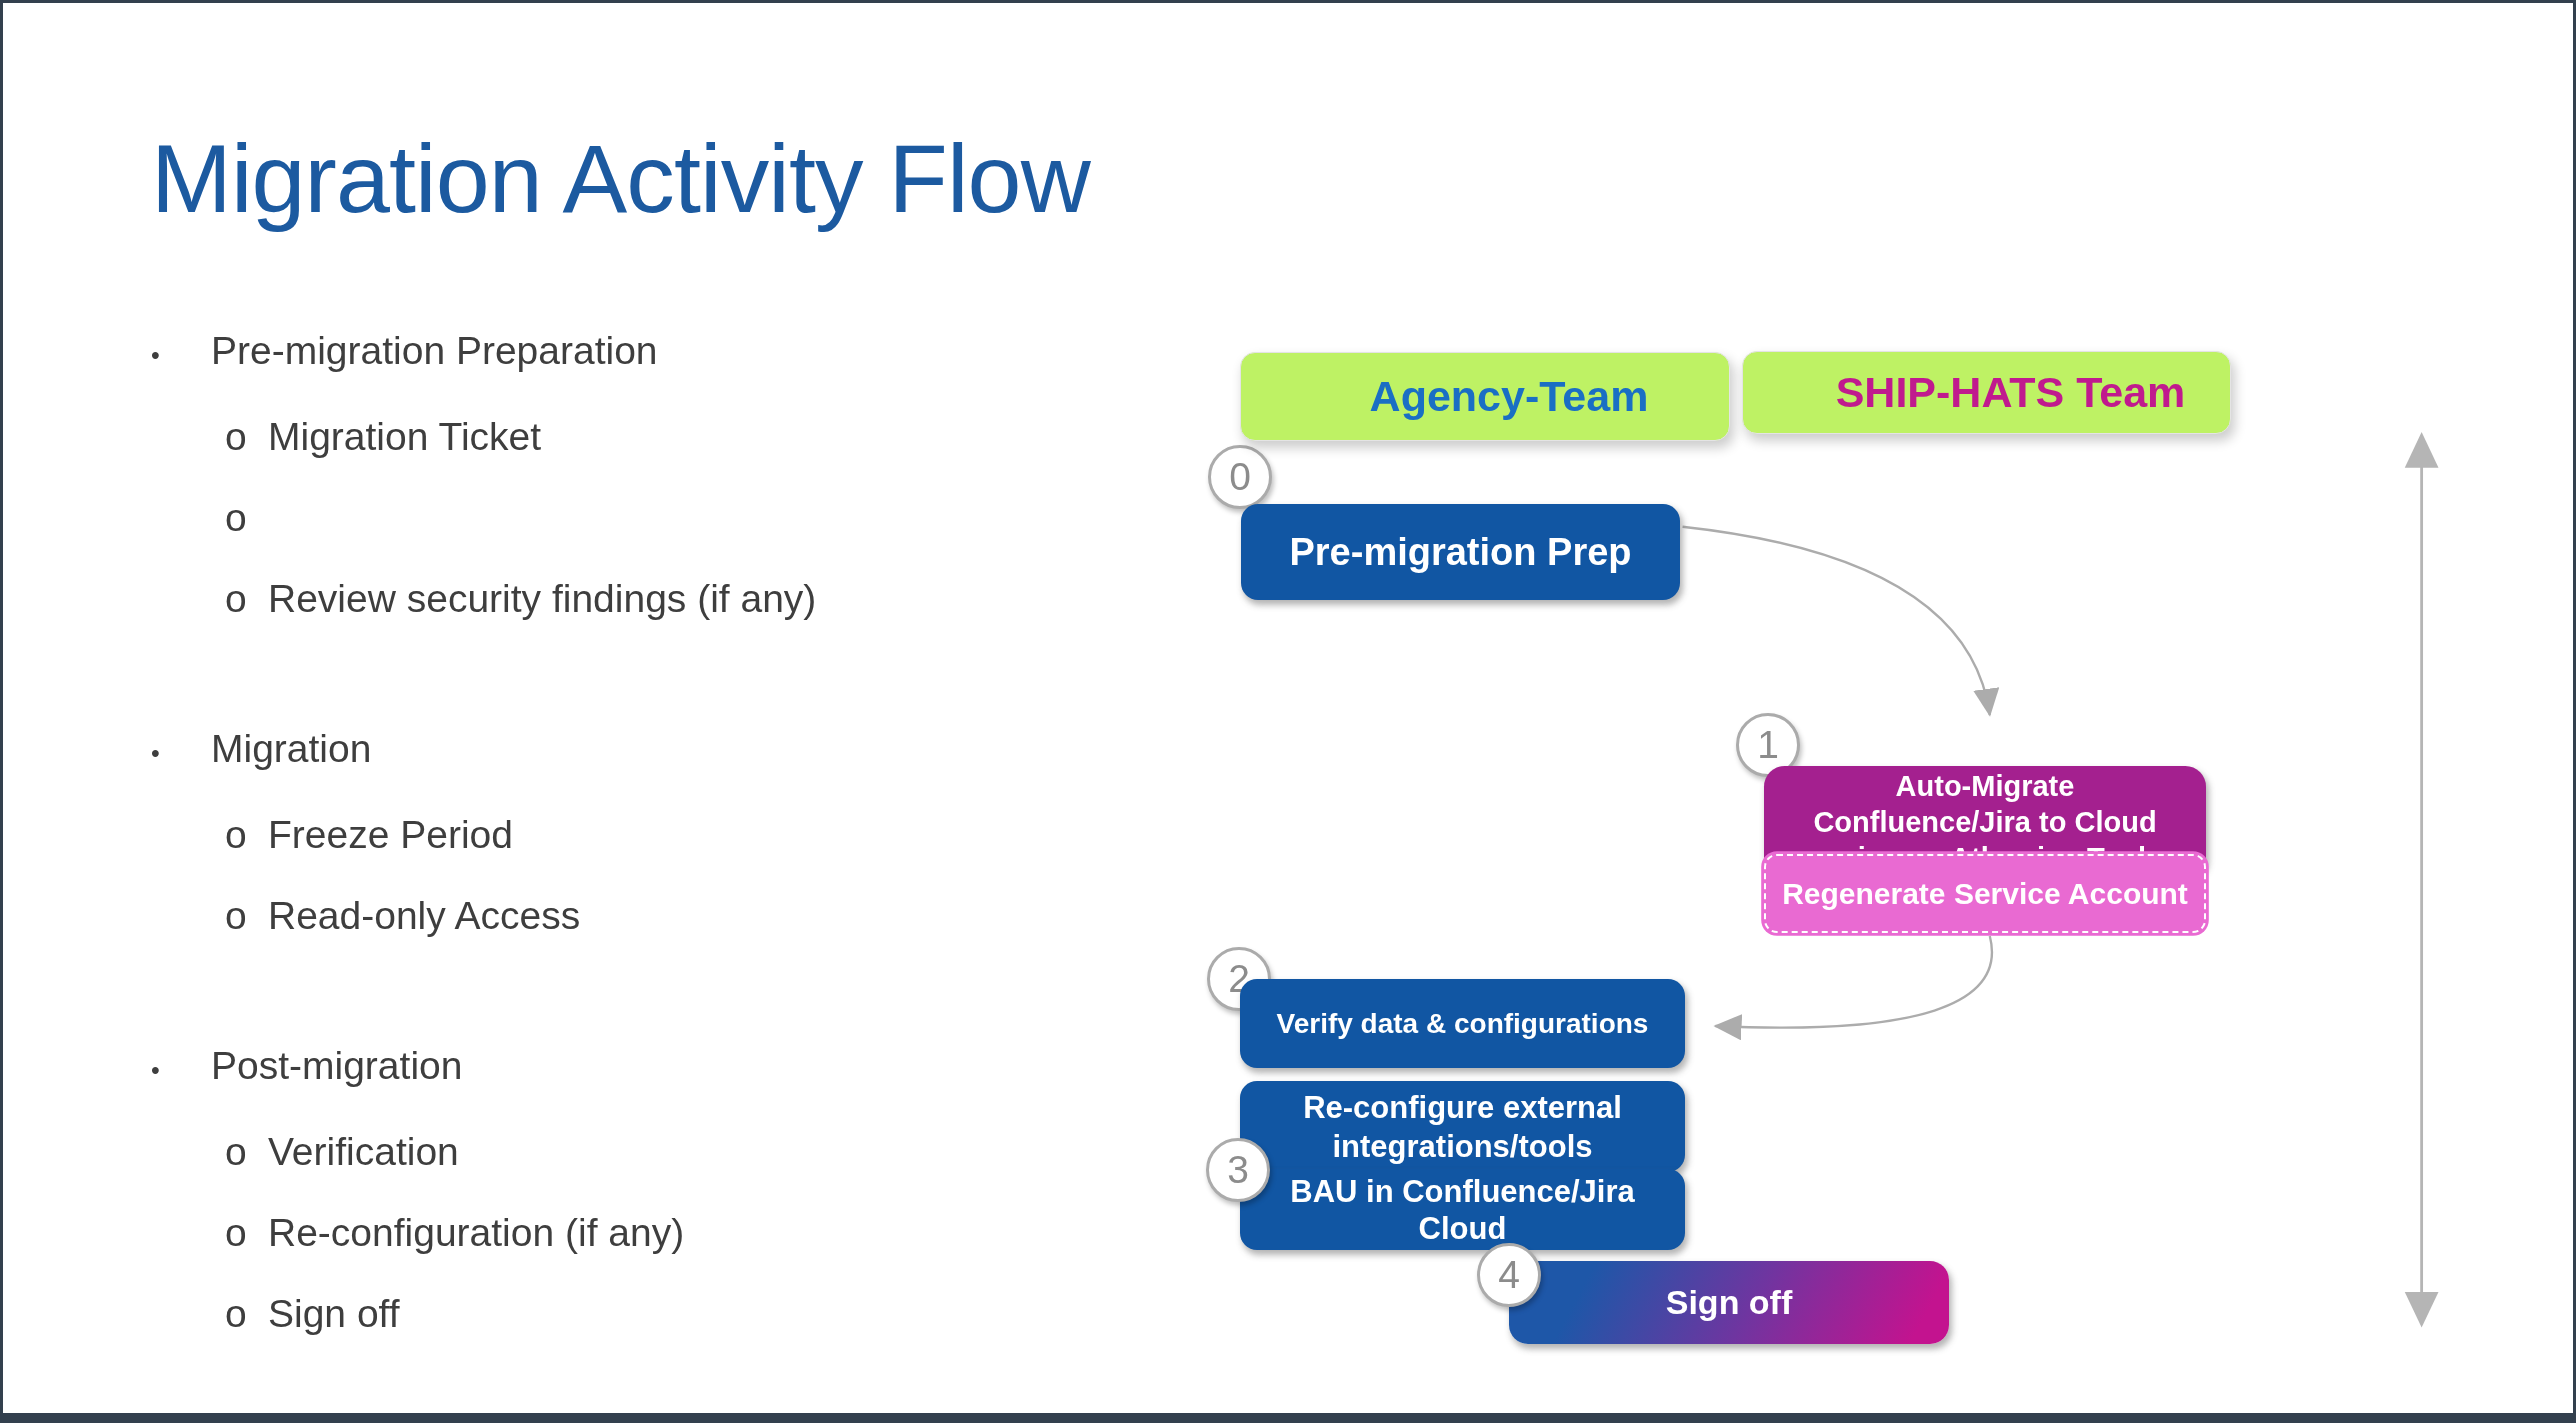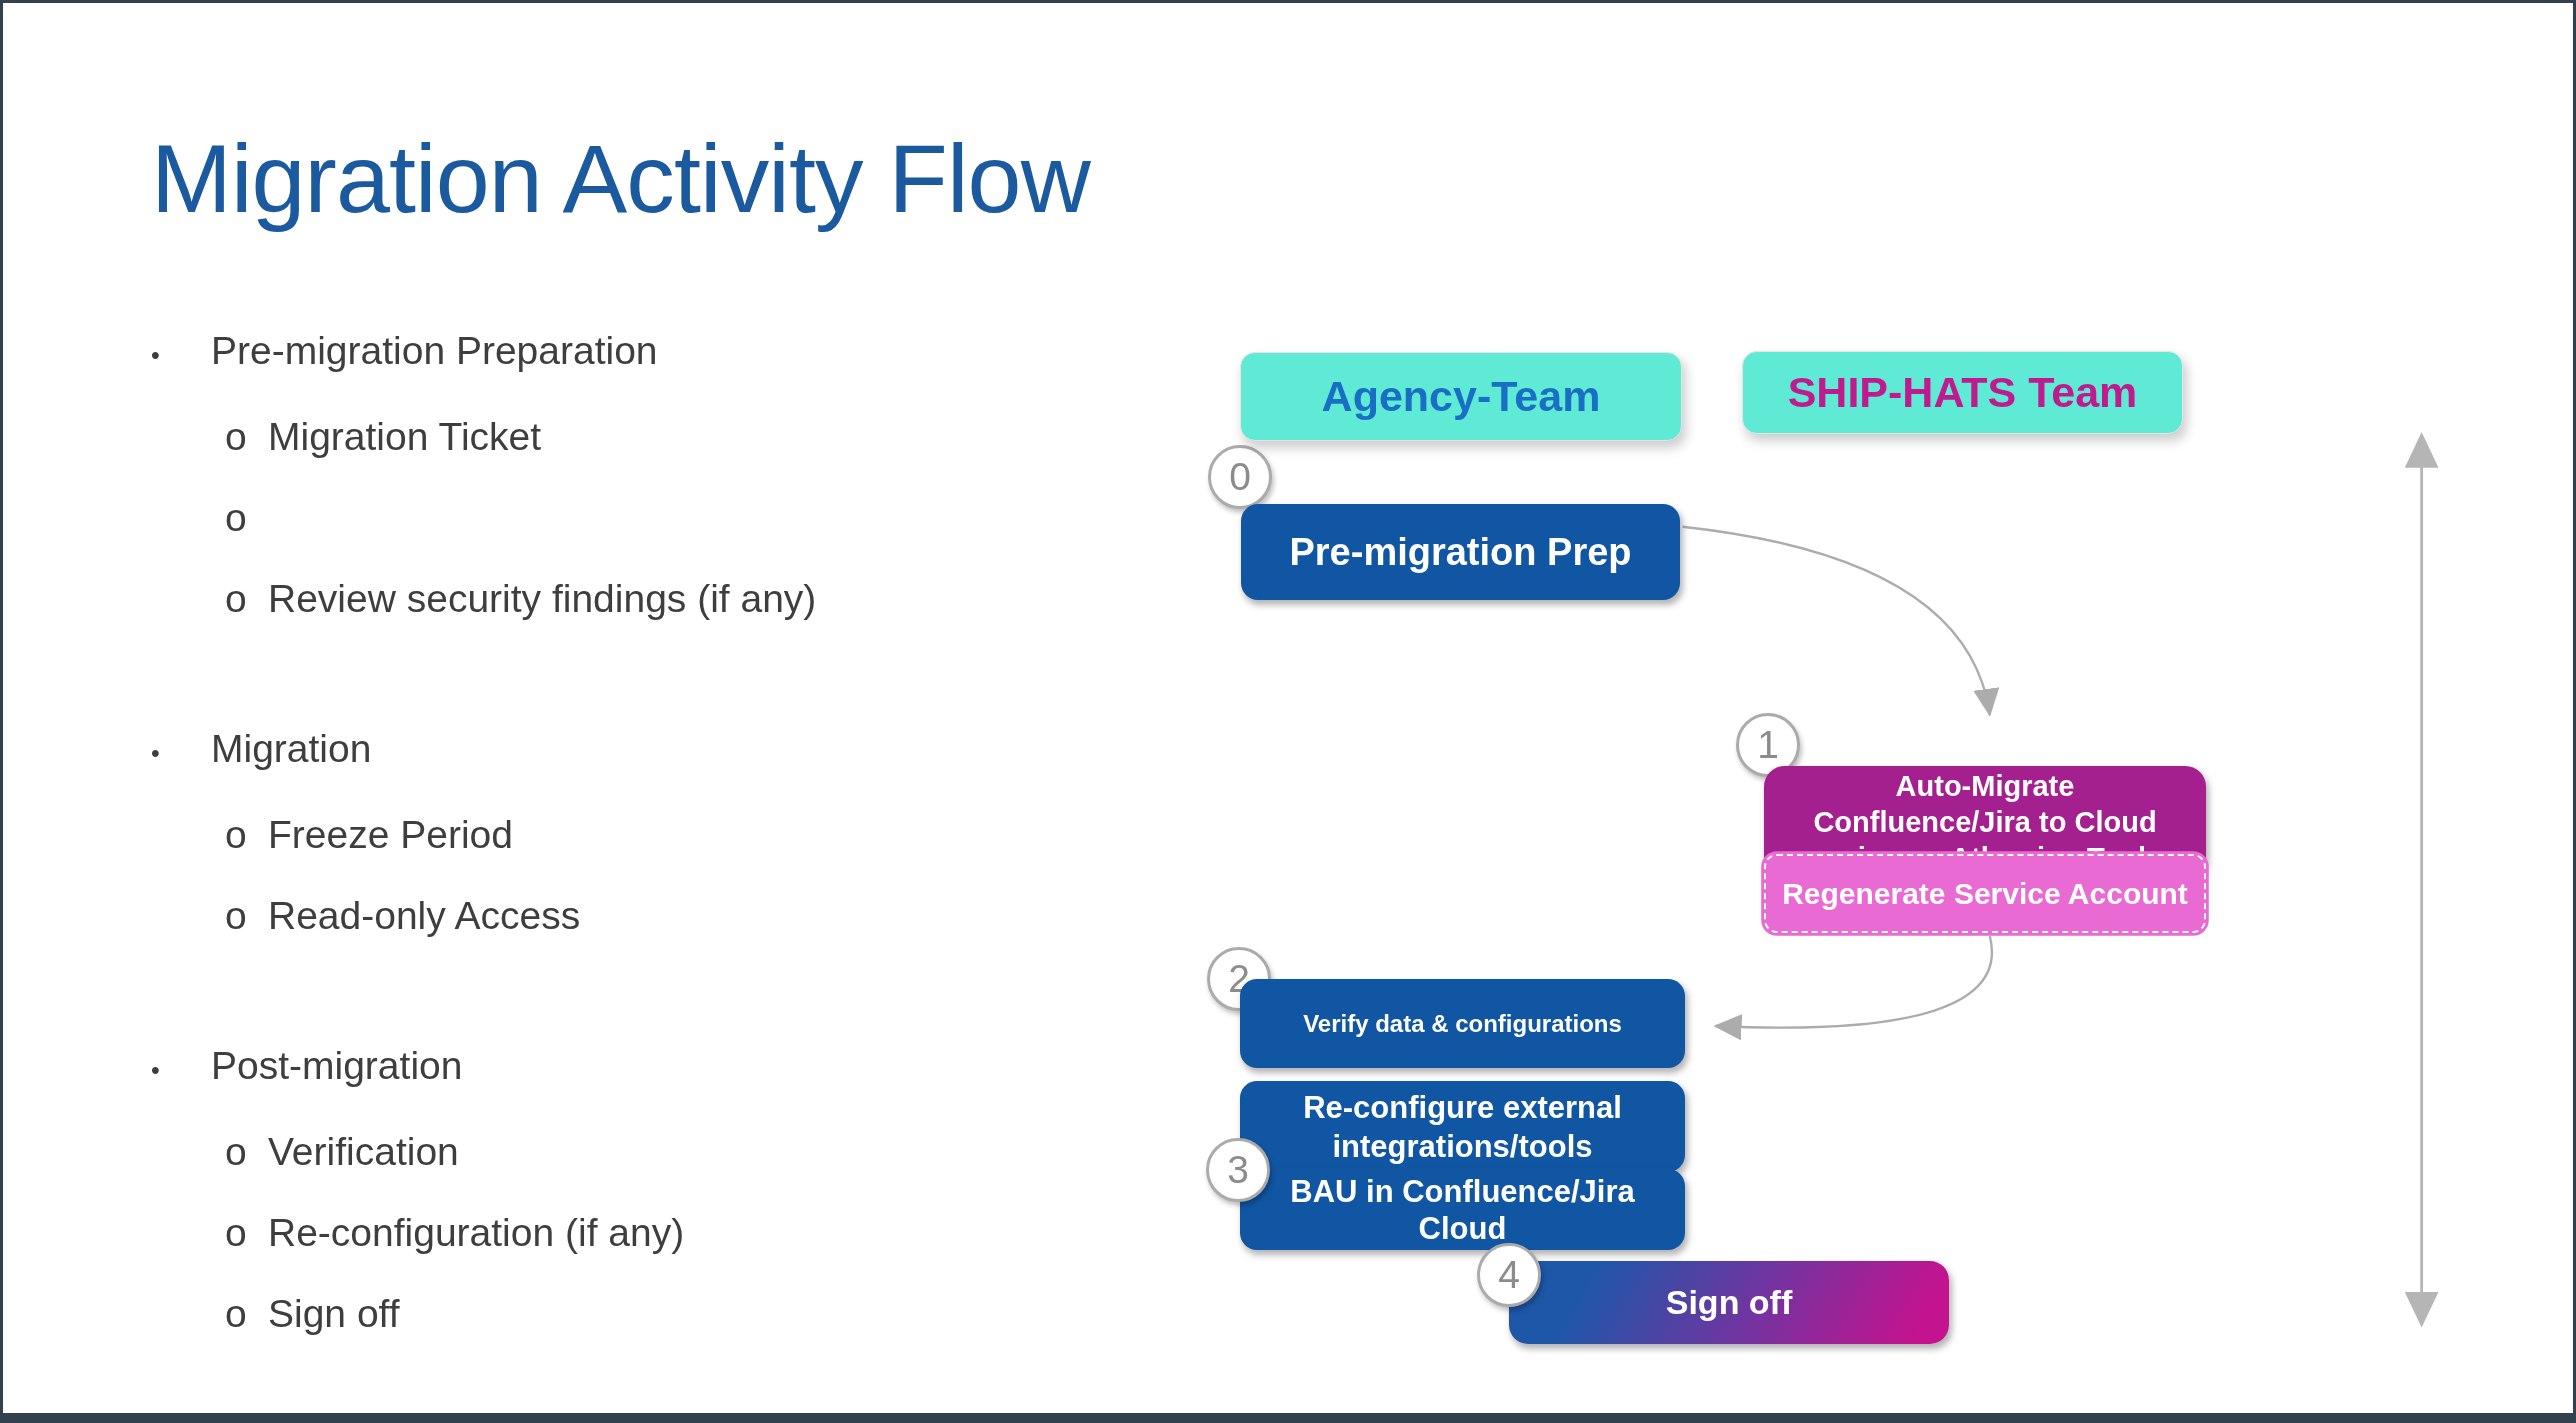--- a/index.html
+++ b/index.html
@@ -13,37 +13,37 @@
   
   .bullets{position:absolute;left:148px;top:307px;width:1068px;color:#3E3E3E;}
   .bsec{margin:0;}
   .bsec + .bsec{margin-top:69px;}
   .brow{display:flex;align-items:baseline;line-height:81px;font-size:39px;}
   .m1{width:60px;font-size:25px;flex:0 0 auto;}
   .row2{margin-left:74px;}
   .m2{width:43px;font-size:39px;flex:0 0 auto;}
 
   
-  .lane{position:absolute;z-index:2;background:#5eead4;border:1.9px solid #E4E4E4;border-radius:15px;
+  .lane{position:absolute;z-index:2;background:#bef264;border:1.9px solid #E4E4E4;border-radius:15px;
         display:flex;align-items:center;justify-content:center;font-weight:bold;font-size:43px;
-        box-shadow:3.7px 6.6px 11.2px rgba(0,0,0,.20);}
+        box-shadow:3.7px 6.6px 11.2px rgba(0,0,0,.20);padding-left:48px;}
   .lane-agency{left:1237px;top:349px;width:440px;height:87px;color:#1A6FC4;}
   .lane-ship{left:1739px;top:348px;width:439px;height:81px;color:#C01A8E;}
 
   .step{position:absolute;z-index:2;display:flex;align-items:center;justify-content:center;
         color:#fff;font-weight:bold;text-align:center;white-space:pre-line;
         box-shadow:2.8px 4.7px 6.6px rgba(90,90,90,.45);}
   .blue{background:#1156A3;border-radius:17px;}
   #prep{left:1238px;top:501px;width:439px;height:96px;font-size:38px;white-space:nowrap;}
   #automigrate{left:1761px;top:763px;width:442px;height:111px;background:#A4208F;
                border-radius:20.6px;font-size:29px;line-height:36px;}
   #regenerate{left:1761px;top:851px;width:442px;height:79px;background:#E96AD2;
               border:2.8px dashed #fff;border-radius:13px;box-shadow:0 0 0 2.8px #E96AD2;
               font-size:30px;white-space:nowrap;box-sizing:border-box;}
-  #verify{left:1237px;top:976px;width:445px;height:89px;font-size:24px;white-space:nowrap;}
+  #verify{left:1237px;top:976px;width:445px;height:89px;font-size:28px;white-space:nowrap;}
   #reconfigure{left:1237px;top:1078px;width:445px;height:91px;font-size:31px;line-height:39px;}
   #bau{left:1237px;top:1166px;width:445px;height:81px;font-size:31px;line-height:37px;}
   #signoff{left:1506px;top:1258px;width:440px;height:83px;border-radius:19px;font-size:34px;
            background:linear-gradient(118deg,#1E57A8 18%,#6F35A0 55%,#C3138F 92%);}
 
   
   #syncup{position:absolute;z-index:2;left:2284px;top:742px;width:269px;height:173px;
           border-radius:32px;color:#fff;text-align:center;box-sizing:border-box;padding:19px 13px 0;
           background:linear-gradient(135deg,#1E57A8 12%,#6F35A0 55%,#C3138F 98%);
           box-shadow:2.8px 4.7px 7.5px rgba(90,90,90,.4);}

